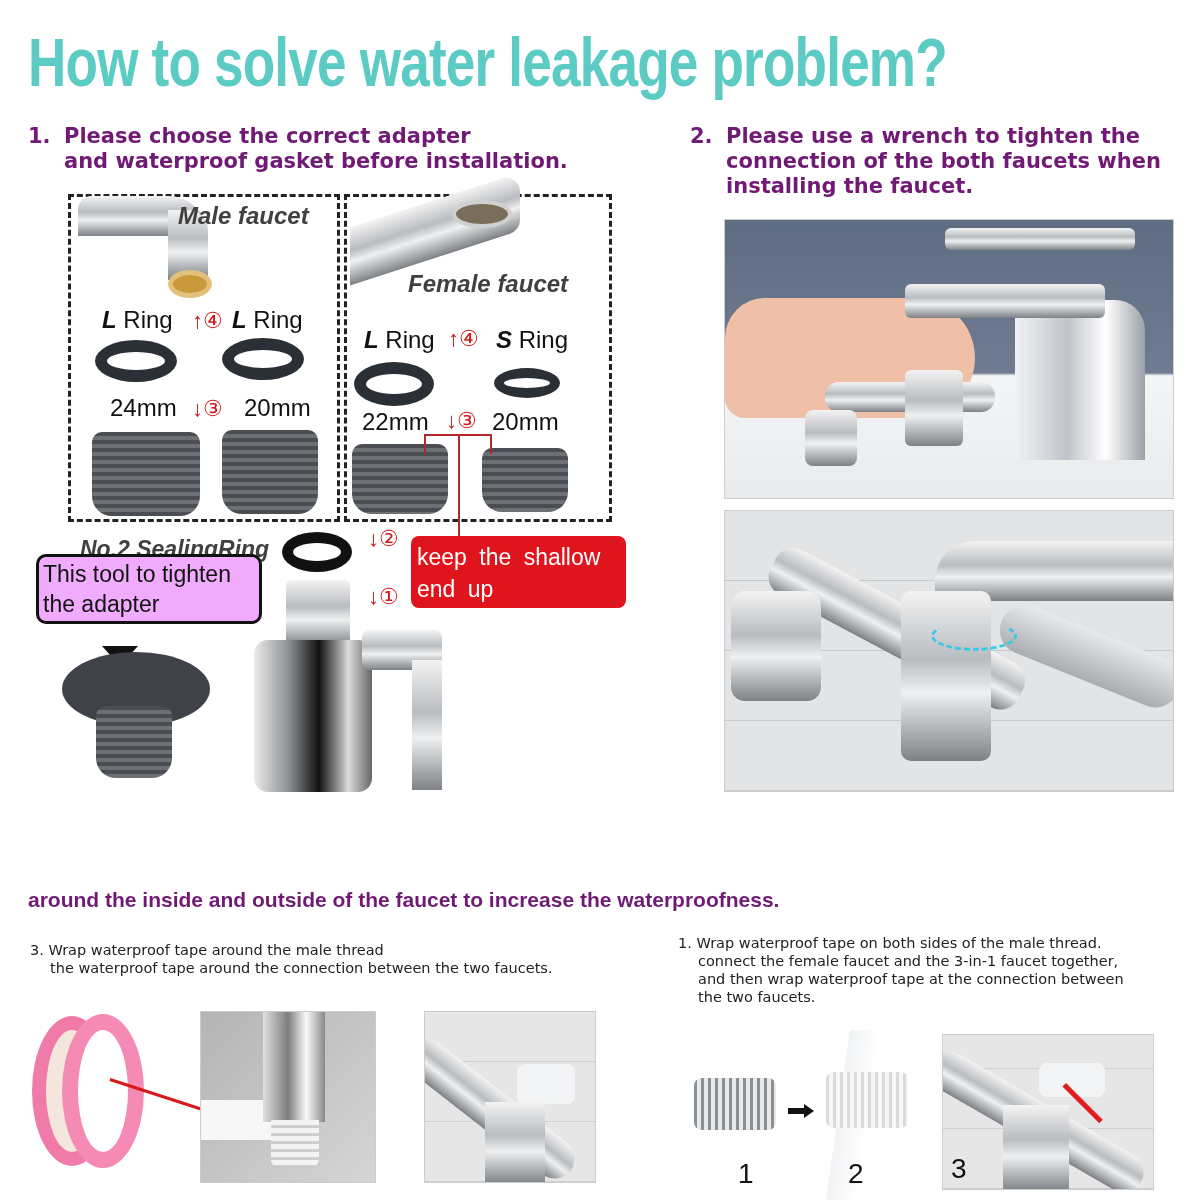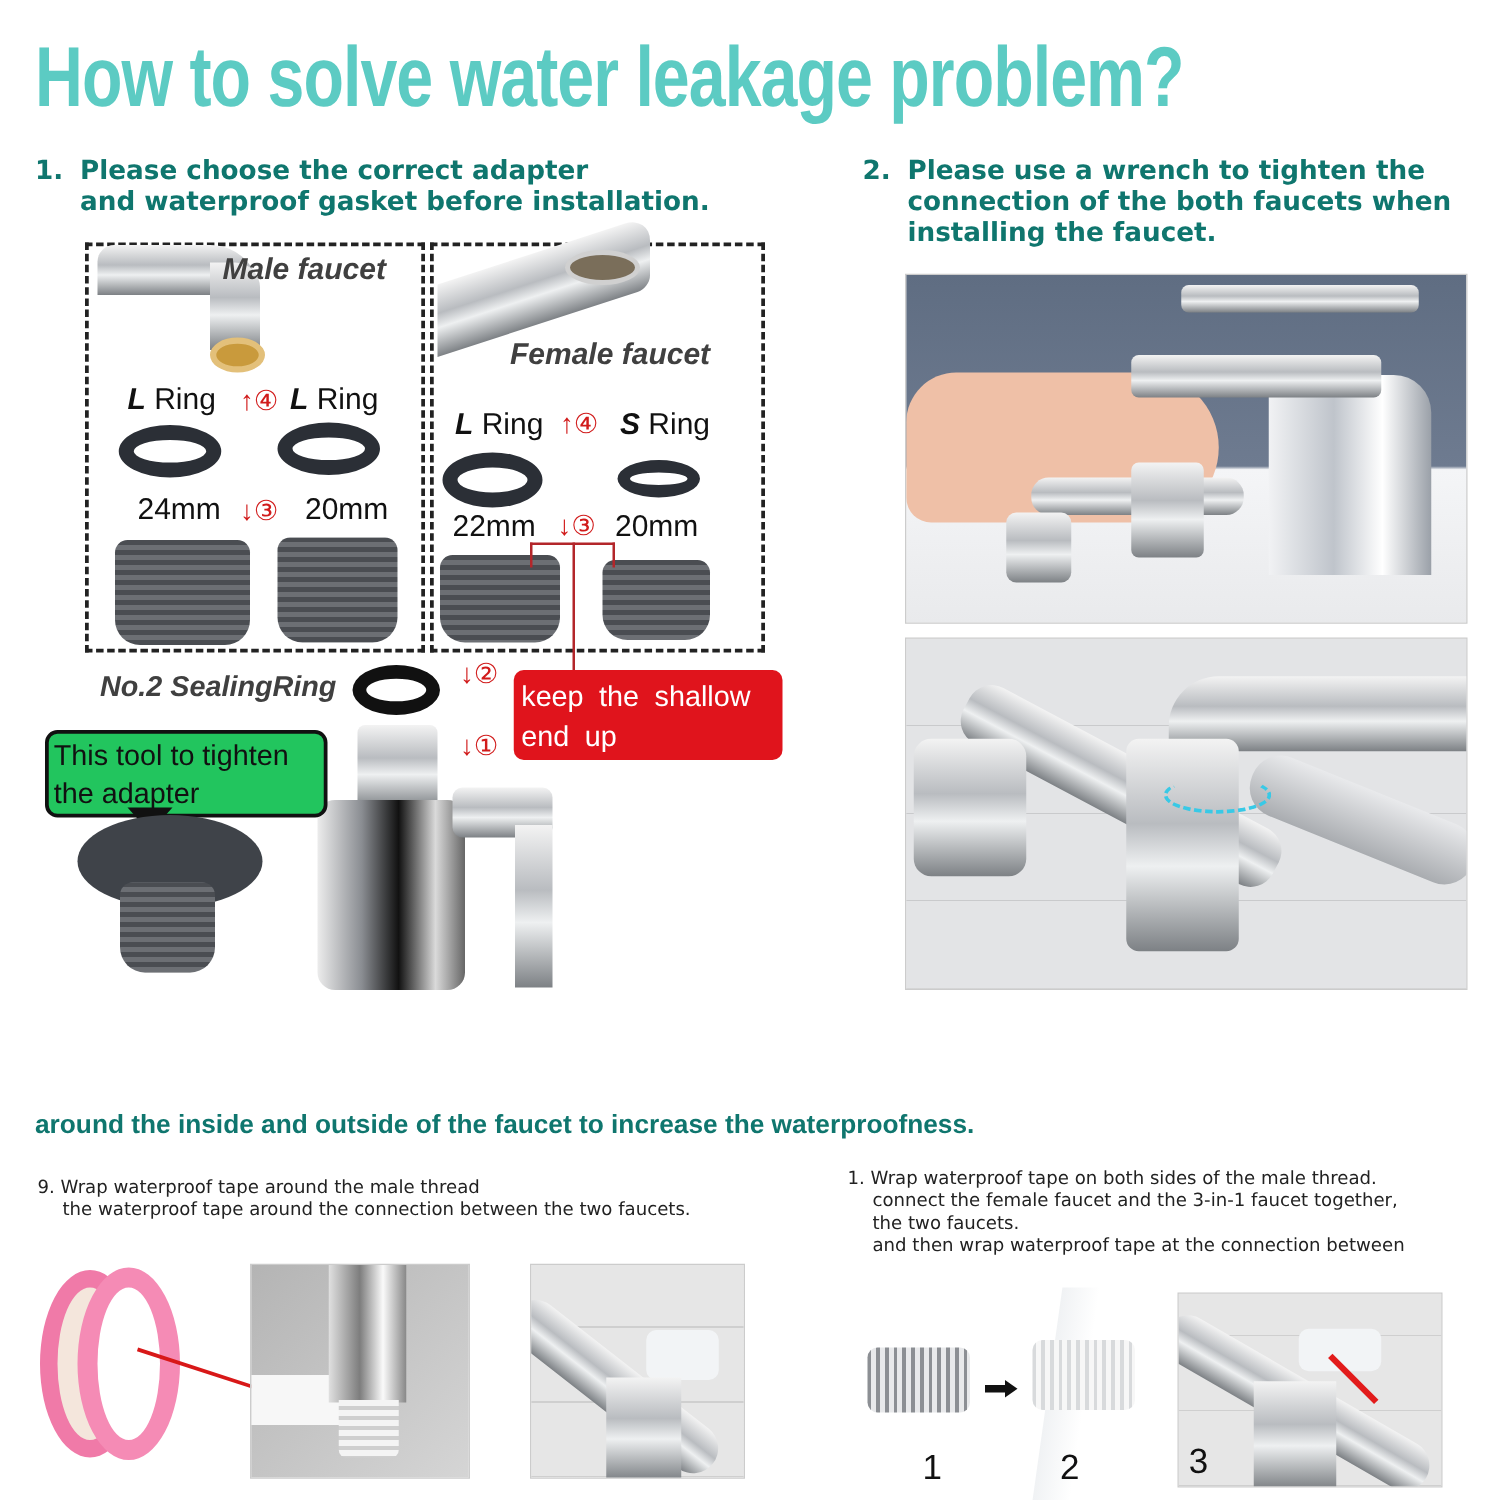--- a/index.html
+++ b/index.html
@@ -13,21 +13,21 @@
     left: 28px; top: 22px; width: 820px; height: 80px;
     font-family: "Liberation Sans", sans-serif;
     font-weight: bold; font-size: 68px; line-height: 80px;
     color: #5ccbc3; letter-spacing: -1px;
     transform: scaleX(0.78); transform-origin: left center;
     white-space: nowrap;
   }
 
   .step-heading {
     font-family: "DejaVu Sans", sans-serif; font-weight: bold;
-    font-size: 21px; line-height: 25px; color: #0f766e;
+    font-size: 21px; line-height: 25px; color: #701a75;
   }
   .step-heading .num { display: inline-block; width: 36px; }
   .step-heading .indent { padding-left: 36px; display: block; }
 
   .s1-head { left: 28px; top: 124px; width: 600px; }
   .s2-head { left: 690px; top: 124px; width: 500px; }
   .s3-head { left: 28px; top: 852px; width: 1160px; font-size: 21px; line-height: 32px;
              font-family: "Liberation Sans", sans-serif; }
 
   
@@ -47,22 +47,22 @@
   .adapter { background: repeating-linear-gradient(180deg, #4a4d52 0 4px, #6c6f74 4px 8px); border-radius: 10px 10px 20px 20px; }
 
   .callout-red {
     left: 411px; top: 536px; width: 215px; height: 72px; border-radius: 8px;
     background: #e0141c; color: #fff; font-family: "Liberation Sans", sans-serif;
     font-size: 23px; line-height: 32px; padding: 5px 6px; word-spacing: 6px;
   }
   .callout-line { border: 1.5px solid #b3262a; }
 
   .speech {
-    left: 36px; top: 584px; width: 226px; height: 70px; border: 3px solid #111;
-    border-radius: 10px; background: #22c55e; font-family: "Liberation Sans", sans-serif;
+    left: 36px; top: 554px; width: 226px; height: 70px; border: 3px solid #111;
+    border-radius: 10px; background: #f0abfc; font-family: "Liberation Sans", sans-serif;
     font-size: 23px; line-height: 30px; padding: 2px 4px; color: #111;
   }
 
   .photo { border: 1px solid #ccc; overflow: hidden; }
 
   .instr { font-family: "DejaVu Sans", sans-serif; font-size: 14.5px; line-height: 18px; color: #222; }
   .instr .hang { padding-left: 20px; display: block; }
   .cap-num { font-family: "Liberation Sans", sans-serif; font-size: 28px; color: #111; }
 </style>
 </head>
@@ -164,29 +164,29 @@
   <div class="abs" style="left:270px;top:120px;width:190px;height:50px;border-radius:24px;background:linear-gradient(180deg,#e9eaec,#a9acb0);transform:rotate(22deg);"></div>
   <div class="abs" style="left:206px;top:110px;width:86px;height:30px;border:3px dashed #38c9e6;border-radius:50%;border-top-color:transparent;"></div>
 </div>
 
 <div class="abs step-heading s3-head">
   <br>
   <span>around the inside and outside of the faucet to increase the waterproofness.</span>
 </div>
 
 <div class="abs instr" style="left:30px;top:941px;width:630px;">
-  <span style="display:block">9. Wrap waterproof tape around the male thread</span>
+  <span style="display:block">3. Wrap waterproof tape around the male thread</span>
   <span class="hang">the waterproof tape around the connection between the two faucets.</span>
 </div>
 
 <div class="abs instr" style="left:678px;top:934px;width:500px;">
   <span style="display:block">1. Wrap waterproof tape on both sides of the male thread.</span>
   <span class="hang">connect the female faucet and the 3-in-1 faucet together,</span>
+  <span class="hang">and then wrap waterproof tape at the connection between</span>
   <span class="hang">the two faucets.</span>
-  <span class="hang">and then wrap waterproof tape at the connection between</span>
 </div>
 
 <div class="abs" style="left:32px;top:1016px;width:80px;height:150px;border-radius:50%;border:14px solid #f07aa8;background:#f4e6dc;"></div>
 <div class="abs" style="left:62px;top:1014px;width:82px;height:154px;border-radius:50%;border:16px solid #f58bb5;background:#fff;"></div>
 <div class="abs" style="left:110px;top:1078px;width:200px;height:3px;background:#d81818;transform:rotate(18deg);transform-origin:left center;"></div>
 
 <div class="abs photo" style="left:200px;top:1011px;width:176px;height:172px;background:linear-gradient(135deg,#b4b4b4,#d5d5d5);">
   <div class="abs" style="left:0;top:88px;width:100px;height:40px;background:#f7f7f7;"></div>
   <div class="abs chrome" style="left:62px;top:0;width:62px;height:110px;background:linear-gradient(90deg,#e0e0e0,#7d7d7d 40%,#fafafa 70%,#888);"></div>
   <div class="abs" style="left:70px;top:108px;width:48px;height:46px;background:repeating-linear-gradient(180deg,#f4f4f4 0 5px,#cfcfcf 5px 8px);border-radius:0 0 6px 6px;"></div>

